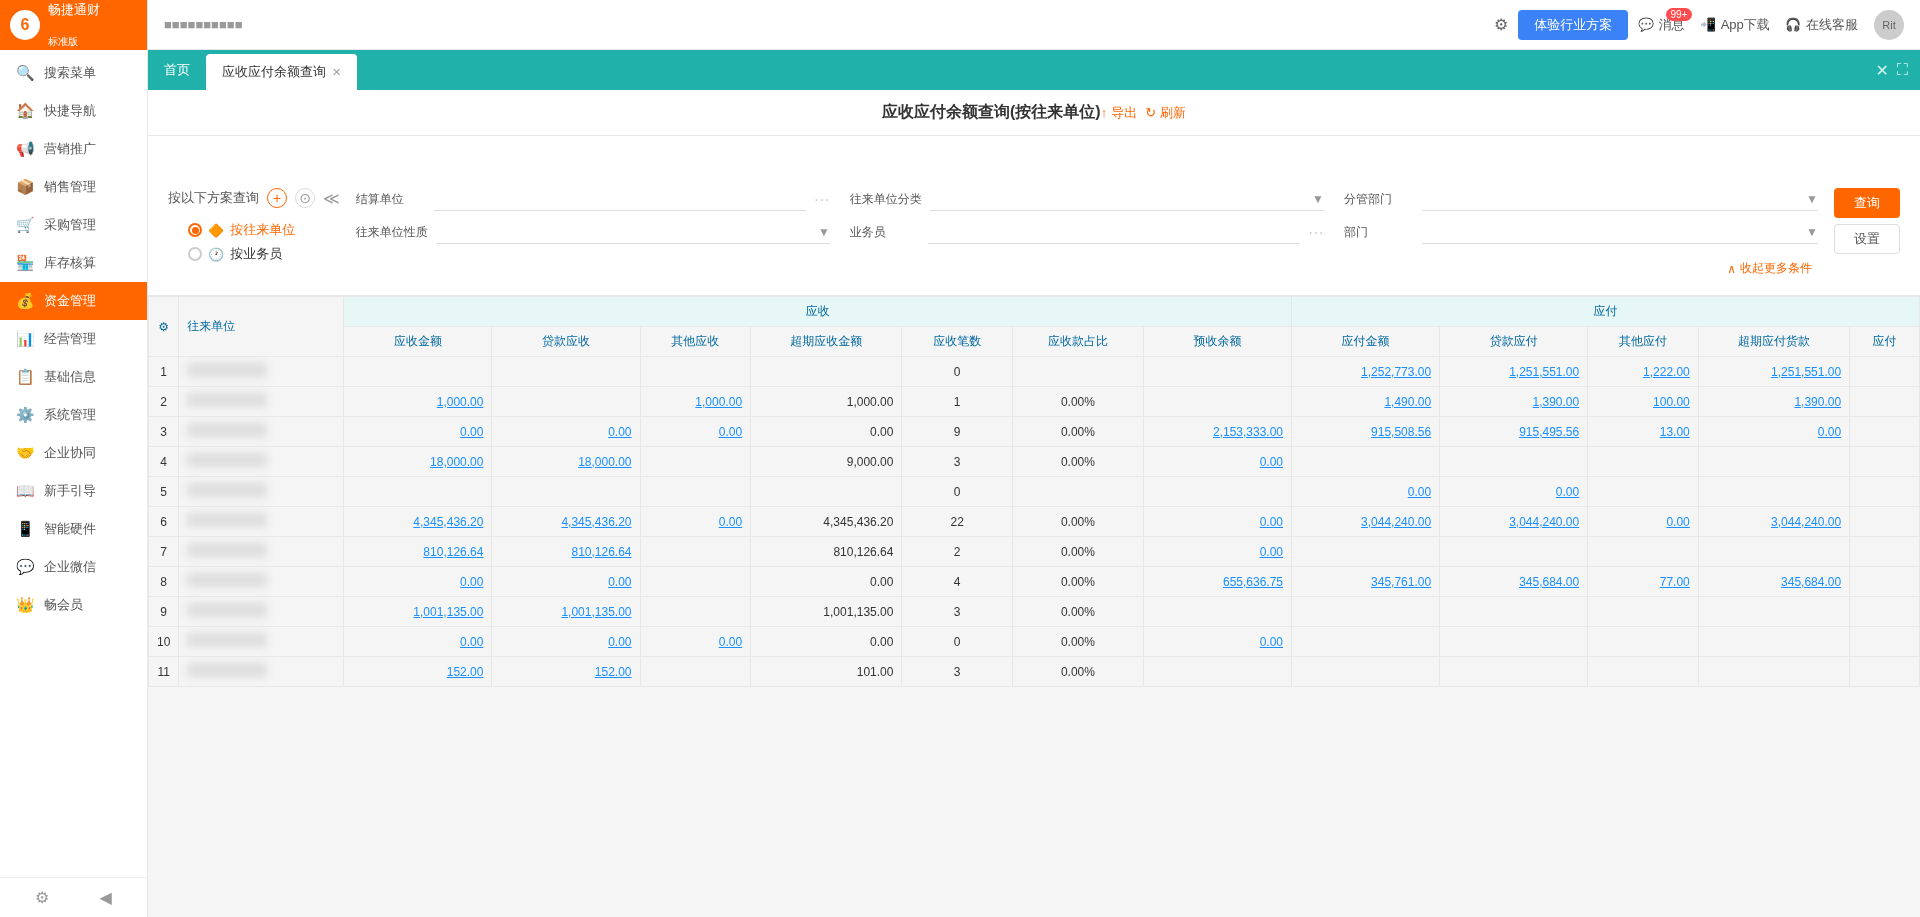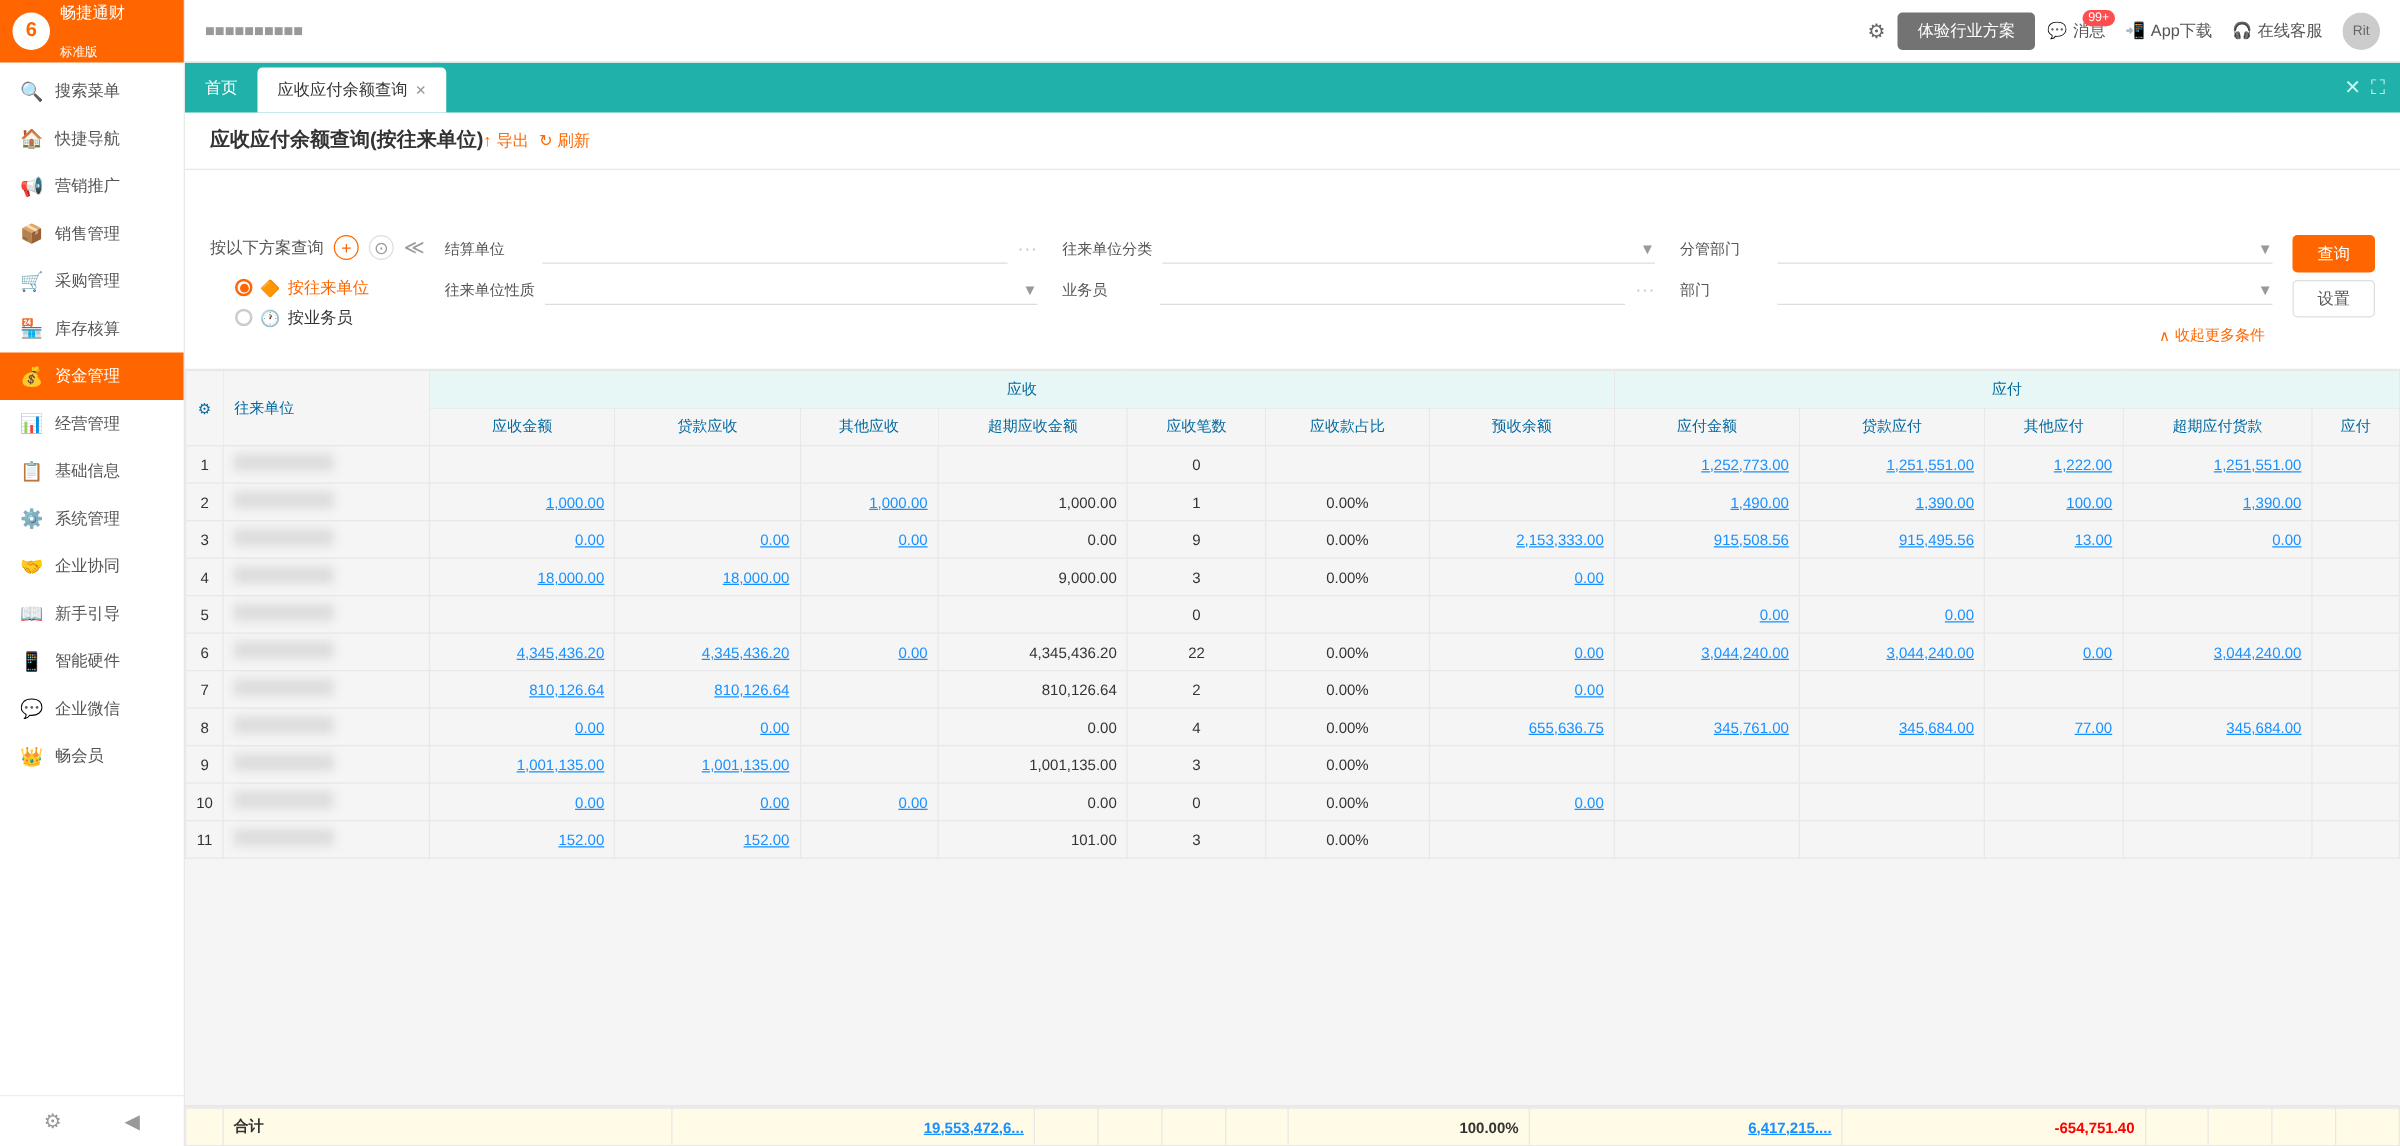--- a/index.html
+++ b/index.html
@@ -30,21 +30,21 @@
 
     
     .header {
       position: fixed; left: 148px; top: 0; right: 0; height: 50px;
       background: #fff; border-bottom: 1px solid #e8e8e8;
       display: flex; align-items: center; padding: 0 16px; gap: 10px; z-index: 100;
     }
     .header-breadcrumb { color: #999; font-size: 13px; flex: 1; }
     .header-settings { color: #666; cursor: pointer; font-size: 16px; }
     .header-btn-orange {
-      background: #737373; color: #fff; border: none; border-radius: 4px;
+      background: #3b82f6; color: #fff; border: none; border-radius: 4px;
       padding: 6px 16px; font-size: 13px; cursor: pointer;
     }
     .header-right { display: flex; align-items: center; gap: 16px; }
     .header-msg { display: flex; align-items: center; gap: 4px; cursor: pointer; color: #555; font-size: 13px; position: relative; }
     .badge { background: #ff4d4f; color: #fff; border-radius: 10px; padding: 1px 5px; font-size: 10px; position: absolute; top: -8px; right: -8px; }
     .header-app { display: flex; align-items: center; gap: 4px; cursor: pointer; color: #555; font-size: 13px; }
     .header-service { display: flex; align-items: center; gap: 4px; cursor: pointer; color: #555; font-size: 13px; }
     .header-avatar { width: 30px; height: 30px; background: #3b82f6; border-radius: 50%; display: flex; align-items: center; justify-content: center; font-size: 12px; color: #fff; cursor: pointer; overflow: hidden; }
 
     
@@ -64,21 +64,21 @@
     .tab-close { cursor: pointer; color: #999; font-size: 11px; }
     .tabbar-right { margin-left: auto; display: flex; align-items: center; gap: 8px; padding-right: 12px; }
     .tabbar-icon-btn { color: rgba(255,255,255,0.8); cursor: pointer; font-size: 16px; }
 
     
     .main-content {
       position: fixed; left: 148px; top: 90px; right: 0; bottom: 0;
       background: #f5f5f5; overflow: hidden; display: flex; flex-direction: column;
     }
     .page-header {
-      background: #fff; padding: 12px 20px; display: flex; align-items: center; justify-content: flex-start;
+      background: #fff; padding: 12px 20px; display: flex; align-items: center; justify-content: center;
       border-bottom: 1px solid #e8e8e8;
     }
     .page-title { font-size: 16px; font-weight: bold; color: #333; }
     .page-actions { display: flex; gap: 8px; }
     .action-btn { display: flex; align-items: center; gap: 4px; cursor: pointer; color: #ff6600; font-size: 13px; }
 
     
     .filter-area {
       background: #fff; padding: 12px 20px; border-bottom: 1px solid #e8e8e8;
     }
@@ -559,36 +559,14 @@
               <td class="number"></td>
               <td class="number"></td>
               <td class="number"></td>
               <td class="number"></td>
               <td class="number"></td>
               <td class=""></td>
             </tr>
           </tbody>
       </table>
     </div>
-    <div class="table-footer">
-      <table class="data-table" style="width:100%;">
-        <tbody>
-          <tr class="total-row">
-            <td style="width:30px;"></td>
-            <td style="text-align:left; min-width:120px;">合计</td>
-            <td class="number link">19,553,472,6...</td>
-            <td></td>
-            <td></td>
-            <td></td>
-            <td></td>
-            <td class="number">100.00%</td>
-            <td class="number link">6,417,215....</td>
-            <td class="number" style="color:#f00;">-654,751.40</td>
-            <td></td>
-            <td></td>
-            <td></td>
-            <td></td>
-          </tr>
-        </tbody>
-      </table>
-    </div>
   </div>
 </div>
 
 </body></html>

